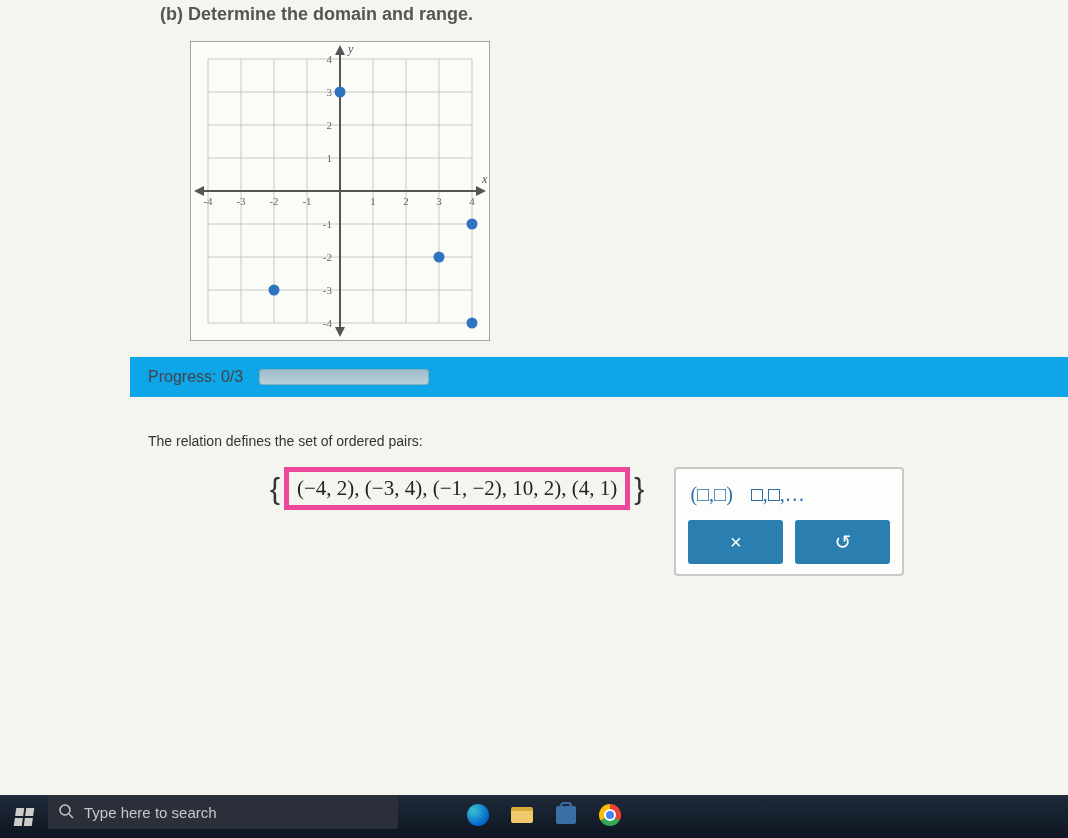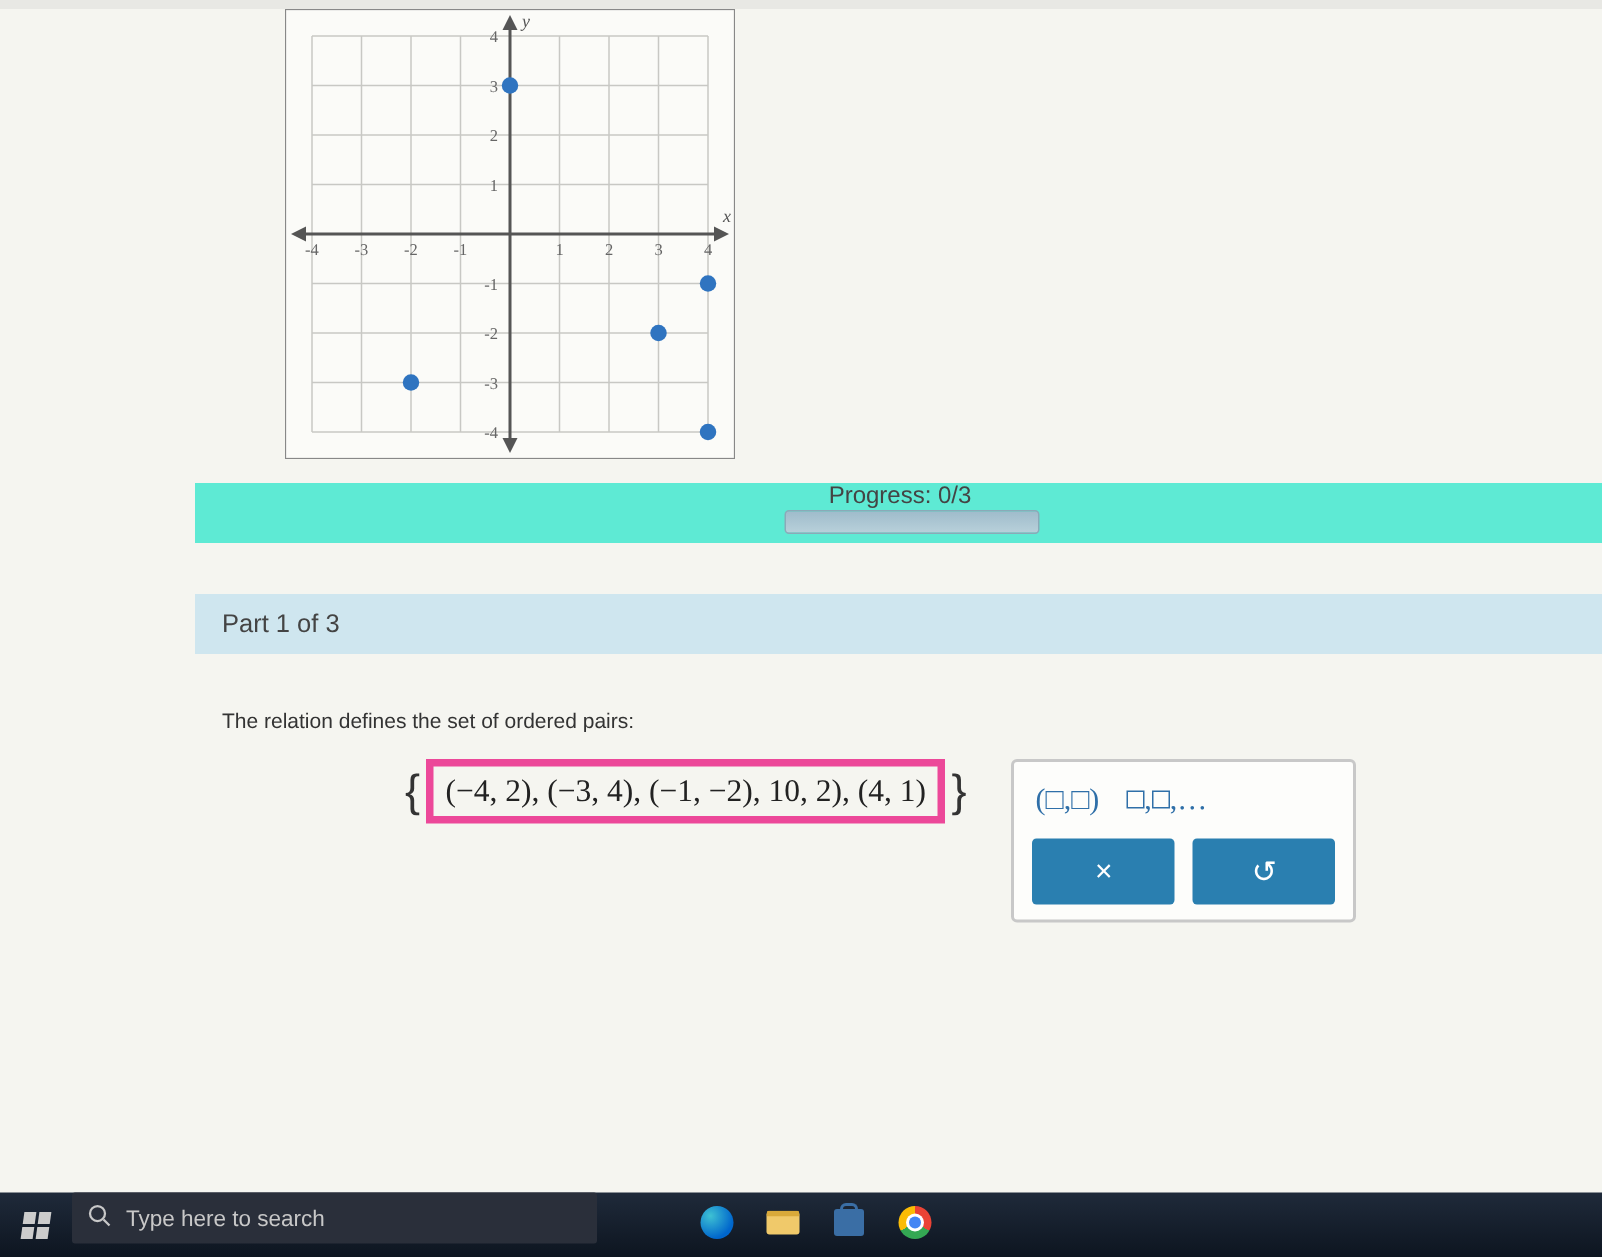--- a/index.html
+++ b/index.html
@@ -25,29 +25,28 @@
     font-weight: 600;
     padding: 4px 0 10px 30px;
     filter: blur(0.6px);
   }
   .graph-wrap {
     margin-left: 60px;
     margin-top: 6px;
   }
   svg.graph { display:block; }
   .progress-bar-row {
-    background: #5eead4;
+    background: #0ea5e9;
     margin-top: 16px;
     height: 40px;
     display: flex;
     align-items: center;
     padding-left: 18px;
     width: 100%;
     filter: blur(0.4px);
-    flex-direction: column;
   }
   .progress-label {
     color: #444;
     font-size: 16px;
     margin-right: 16px;
   }
   .progress-track {
     width: 170px; height: 16px;
     background: linear-gradient(#9fbccb,#b8d0da);
     border: 1px solid #8aaab8;
@@ -143,20 +142,21 @@
     font-size:15px;
   }
   .tb-icons { display:flex; gap:4px; margin-left:60px;}
   .tb-icon { width:40px;height:40px;display:flex;align-items:center;justify-content:center; }
   .circle { width:22px;height:22px;border-radius:50%; }
 </style>
 </head>
 <body>
 
 <div class="screen">
+  <div class="question-header">(b) Determine the domain and range.</div>
 
   <div class="graph-wrap">
     <svg class="graph" id="graph-svg" width="300" height="300" viewBox="0 0 300 300">
       <rect x="0" y="0" width="300" height="300" fill="#fbfbf8" stroke="#888" stroke-width="1.5"></rect>
     <line x1="18" y1="282" x2="18" y2="18" stroke="#c8c8c4" stroke-width="1"></line>
         <line x1="51" y1="282" x2="51" y2="18" stroke="#c8c8c4" stroke-width="1"></line>
         <line x1="84" y1="282" x2="84" y2="18" stroke="#c8c8c4" stroke-width="1"></line>
         <line x1="117" y1="282" x2="117" y2="18" stroke="#c8c8c4" stroke-width="1"></line>
         <line x1="150" y1="282" x2="150" y2="18" stroke="#c8c8c4" stroke-width="1"></line>
         <line x1="183" y1="282" x2="183" y2="18" stroke="#c8c8c4" stroke-width="1"></line>
@@ -202,21 +202,20 @@
         <circle cx="282" cy="183" r="5.5" fill="#2f74c0"></circle>
         <circle cx="282" cy="282" r="5.5" fill="#2f74c0"></circle>
       </svg>
   </div>
 
   <div class="progress-bar-row">
     <span class="progress-label">Progress: 0/3</span>
     <div class="progress-track"></div>
   </div>
 
-  <div class="part-header">Part 1 of 3</div>
 
   <div class="prompt">The relation defines the set of ordered pairs:</div>
 
   <div class="answer-row">
     <div style="display:flex;align-items:center;gap:4px;">
       <span class="set-brace">{</span>
       <span class="answer-box">(−4, 2), (−3, 4), (−1, −2), 10, 2), (4, 1)</span>
       <span class="set-brace">}</span>
     </div>
     <div class="toolbox">

